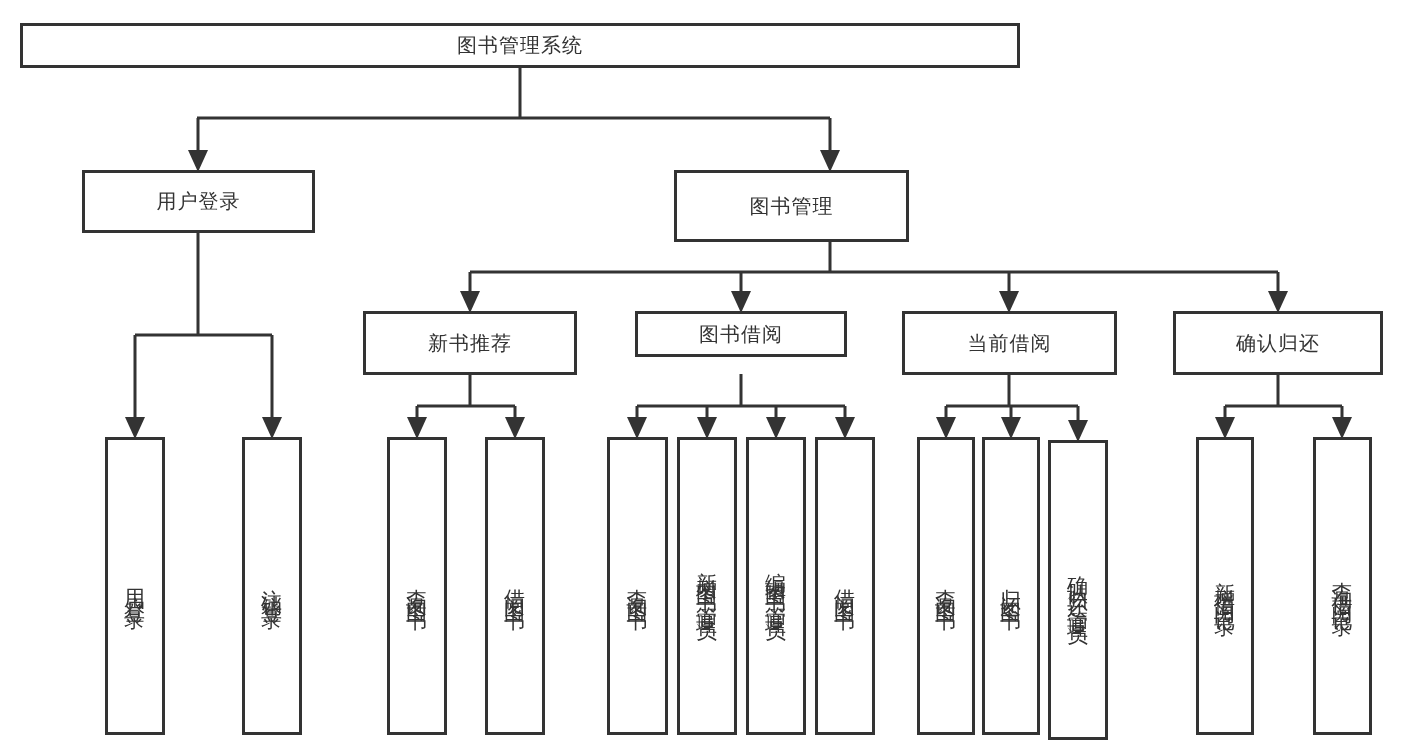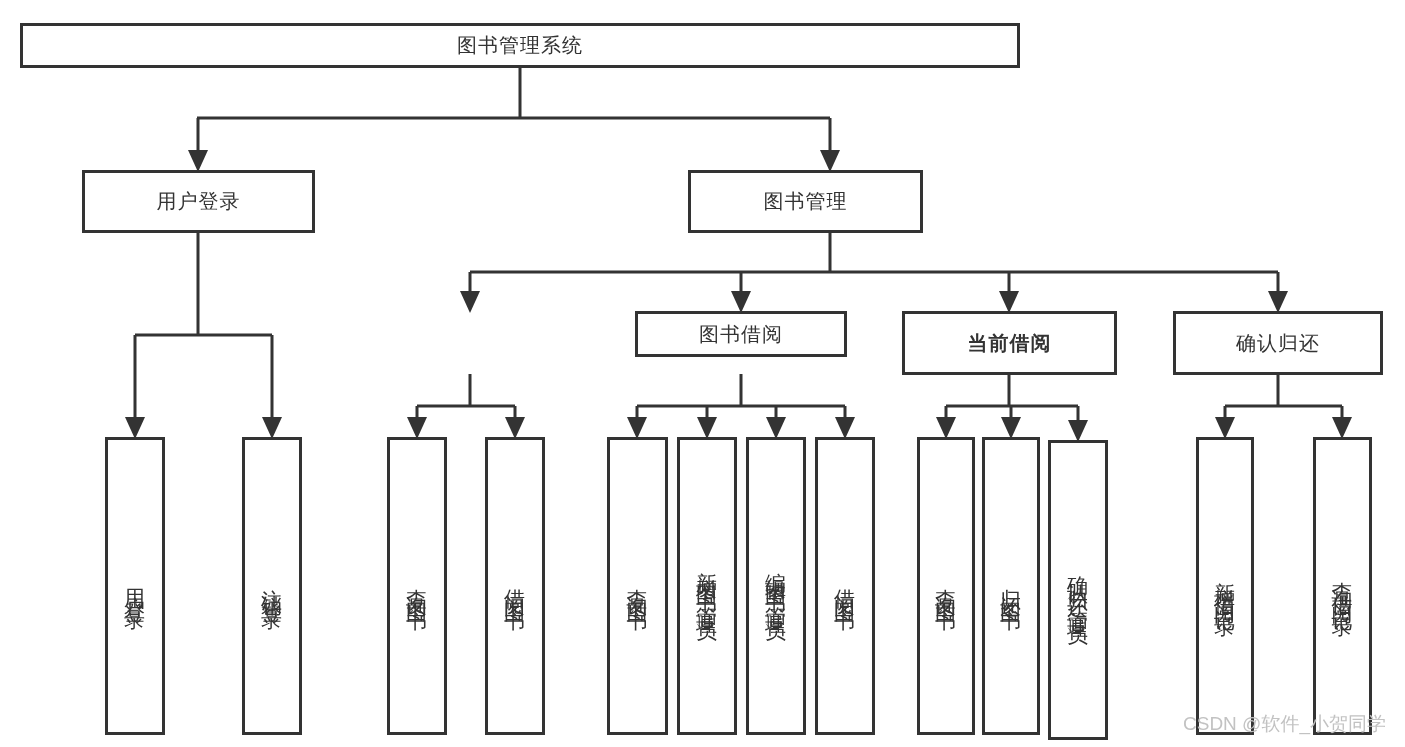--- a/index.html
+++ b/index.html
@@ -99,39 +99,39 @@
       <polygon points="1001,417 1021,417 1011,439"></polygon>
       <polygon points="1068,420 1088,420 1078,442"></polygon>
       <polygon points="1215,417 1235,417 1225,439"></polygon>
       <polygon points="1332,417 1352,417 1342,439"></polygon>
     </g>
   </svg>
 
   <div class="node h" style="left:20px; top:23px; width:1000px; height:45px;">图书管理系统</div>
 
   <div class="node h" style="left:82px; top:170px; width:233px; height:63px;">用户登录</div>
-  <div class="node h" style="left:688px; top:170px; width:235px; height:63px;">图书管理</div>
+  <div class="node h" style="left:674px; top:170px; width:235px; height:72px;">图书管理</div>
 
+  <div class="node h" style="left:363px; top:311px; width:214px; height:64px;">新书推荐</div>
   <div class="node h" style="left:635px; top:311px; width:212px; height:46px;">图书借阅</div>
-  <div class="node h" style="left:902px; top:311px; width:215px; height:64px;font-weight:bold;">当前借阅</div>
+  <div class="node h" style="left:902px; top:311px; width:215px; height:64px;">当前借阅</div>
   <div class="node h" style="left:1173px; top:311px; width:210px; height:64px;">确认归还</div>
 
   <div class="node v" style="left:105px; top:437px; width:60px; height:298px;">用户登录</div>
   <div class="node v" style="left:242px; top:437px; width:60px; height:298px;">注销登录</div>
 
   <div class="node v" style="left:387px; top:437px; width:60px; height:298px;">查询图书</div>
   <div class="node v" style="left:485px; top:437px; width:60px; height:298px;">借阅图书</div>
 
   <div class="node v" style="left:607px; top:437px; width:61px; height:298px;">查询图书</div>
   <div class="node v" style="left:677px; top:437px; width:60px; height:298px;">新增图书（管理员）</div>
   <div class="node v" style="left:746px; top:437px; width:60px; height:298px;">编辑图书（管理员）</div>
   <div class="node v" style="left:815px; top:437px; width:60px; height:298px;">借阅图书</div>
 
   <div class="node v" style="left:917px; top:437px; width:58px; height:298px;">查询图书</div>
   <div class="node v" style="left:982px; top:437px; width:58px; height:298px;">归还图书</div>
   <div class="node v" style="left:1048px; top:440px; width:60px; height:300px;">确认归还（管理员）</div>
 
   <div class="node v" style="left:1196px; top:437px; width:58px; height:298px;">新增借阅记录</div>
   <div class="node v" style="left:1313px; top:437px; width:59px; height:298px;">查询借阅记录</div>
 
-  <div class="watermark">CSDN @软件_小贺同学</div>
 
 </div>
 
 </body></html>

